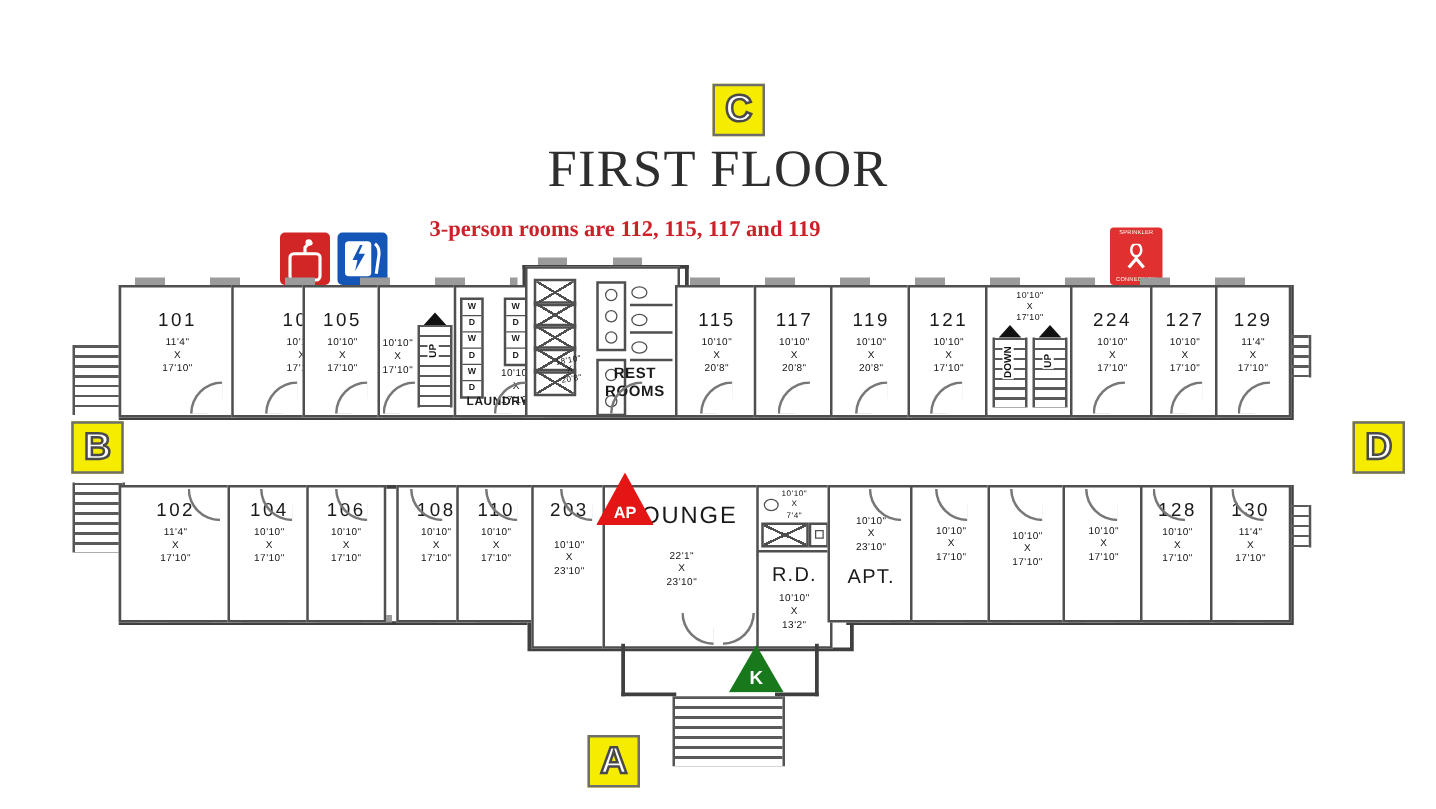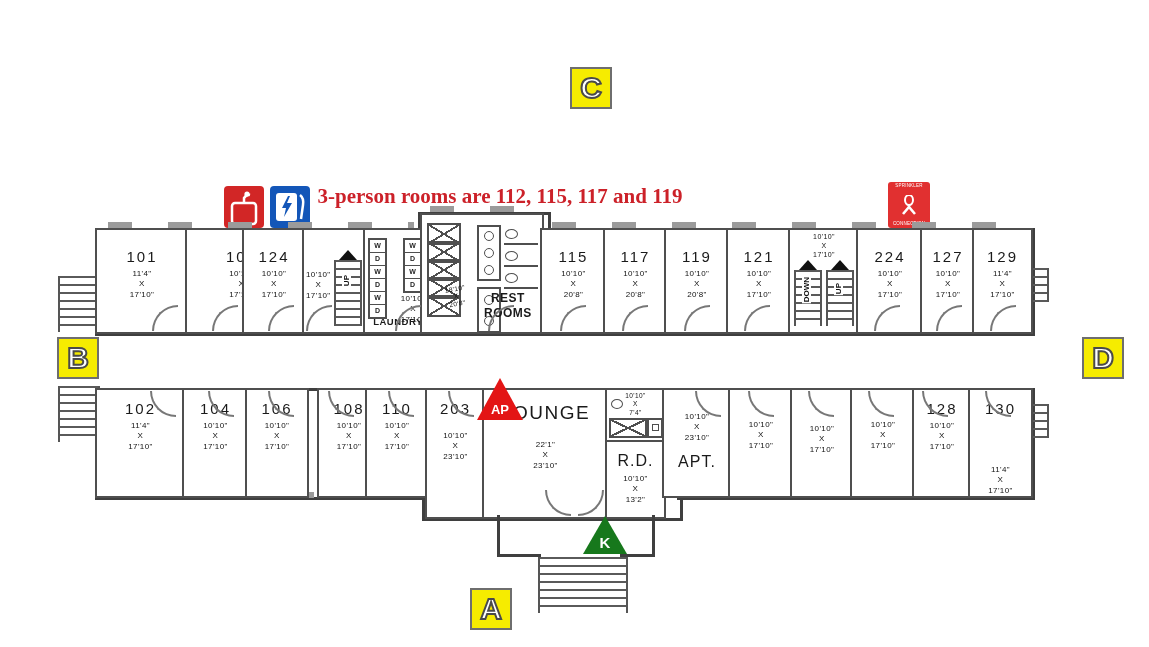--- a/index.html
+++ b/index.html
@@ -2,22 +2,22 @@
 <html><head>
 <meta charset="utf-8">
 <style>
   html,body{margin:0;padding:0;background:#fff;}
   #stage{position:relative;width:1149px;height:647px;background:#fff;overflow:hidden;
          font-family:"Liberation Sans",sans-serif;color:#1c1c1c;}
   .abs{position:absolute;}
   
   #plan-title{left:0;top:112px;width:1149px;text-align:center;
     font-family:"Liberation Serif",serif;font-size:42px;letter-spacing:1px;color:#2e2e2e;}
-  #plan-subtitle{left:0;top:184px;width:1000px;text-align:center;
-    font-family:"Liberation Serif",serif;font-size:21px;font-weight:bold;color:#cc2129;}
+  #plan-subtitle{left:0;top:173px;width:1000px;text-align:center;
+    font-family:"Liberation Serif",serif;font-size:18px;font-weight:bold;color:#cc2129;}
   
   .marker{width:38px;height:38px;background:#f6ec00;border:2px solid #6e6e6e;
     display:flex;align-items:center;justify-content:center;
     font-size:30px;font-weight:bold;color:#fff;-webkit-text-stroke:2px #4a4a4a;line-height:1;}
   
   .tri{display:flex;align-items:flex-end;justify-content:center;color:#fff;font-weight:bold;}
   #marker-ap{left:477px;top:378px;width:46px;height:42px;background:#e31515;
     clip-path:polygon(50% 0,100% 100%,0 100%);font-size:13px;padding-bottom:0px;}
   #marker-k{left:583px;top:516px;width:44px;height:38px;background:#17781c;
     clip-path:polygon(50% 0,100% 100%,0 100%);font-size:15px;}
@@ -60,20 +60,21 @@
   .rr-label{font-size:12px;letter-spacing:.5px;line-height:1.25;white-space:pre-line;font-weight:bold;color:#1a1a1a;}
   .big-label{font-size:19px;letter-spacing:1.5px;color:#1a1a1a;}
   .med-label{font-size:16px;letter-spacing:1px;color:#1a1a1a;}
   .stall{border-bottom:2px solid #4f4f4f;position:relative;height:20px;}
 </style>
 </head>
 <body>
 
 <div id="stage">
 
+  <div class="abs" id="plan-title">FIRST FLOOR</div>
   <div class="abs" id="plan-subtitle">3-person rooms are 112, 115, 117 and 119</div>
 
   <div class="abs marker" style="left:570px;top:67px;">C</div>
   <div class="abs marker" style="left:57px;top:337px;">B</div>
   <div class="abs marker" style="left:1082px;top:337px;">D</div>
   <div class="abs marker" style="left:470px;top:588px;">A</div>
 
   <div class="abs sqicon" style="left:224px;top:186px;width:40px;height:42px;background:#d22626;">
     <svg width="40" height="42" viewBox="0 0 40 42">
       <rect x="8" y="17" width="24" height="21" rx="3" fill="none" stroke="#fff" stroke-width="2.5"></rect>
@@ -121,21 +122,21 @@
 X
 17'10"</div>
   </div>
   <div class="abs room" style="left:185px;top:228px;width:57px;height:102px;padding-left:26px;">
     <div class="rnum">103</div>
     <div class="rdim">10'10"
 X
 17'10"</div>
   </div>
   <div class="abs room" style="left:242px;top:228px;width:60px;height:102px;">
-    <div class="rnum">124</div>
+    <div class="rnum">105</div>
     <div class="rdim">10'10"
 X
 17'10"</div>
   </div>
 
   <div class="abs room" style="left:302px;top:228px;width:61px;height:102px;flex-direction:row;align-items:flex-start;">
     <div class="rdim" style="margin-top:40px;margin-left:2px;">10'10"
 X
 17'10"</div>
     <div class="stairbox abs" style="left:30px;top:20px;width:28px;height:80px;">
@@ -342,21 +343,21 @@
     <div class="rdim" style="margin-top:30px;">10'10"
 X
 17'10"</div>
   </div>
   <div class="abs room" style="left:912px;top:388px;width:56px;height:106px;">
     <div class="rnum" style="margin-top:10px;">128</div>
     <div class="rdim">10'10"
 X
 17'10"</div>
   </div>
-  <div class="abs room" style="left:968px;top:388px;width:61px;height:106px;gap:44px;">
+  <div class="abs room" style="left:968px;top:388px;width:61px;height:106px;">
     <div class="rnum" style="margin-top:10px;">130</div>
     <div class="rdim">11'4"
 X
 17'10"</div>
   </div>
 
   <div class="abs wallv" style="left:497px;top:515px;height:42px;"></div>
   <div class="abs wallv" style="left:652px;top:515px;height:42px;"></div>
   <div class="abs wallh" style="left:497px;top:554px;width:44px;"></div>
   <div class="abs wallh" style="left:620px;top:554px;width:35px;"></div>

